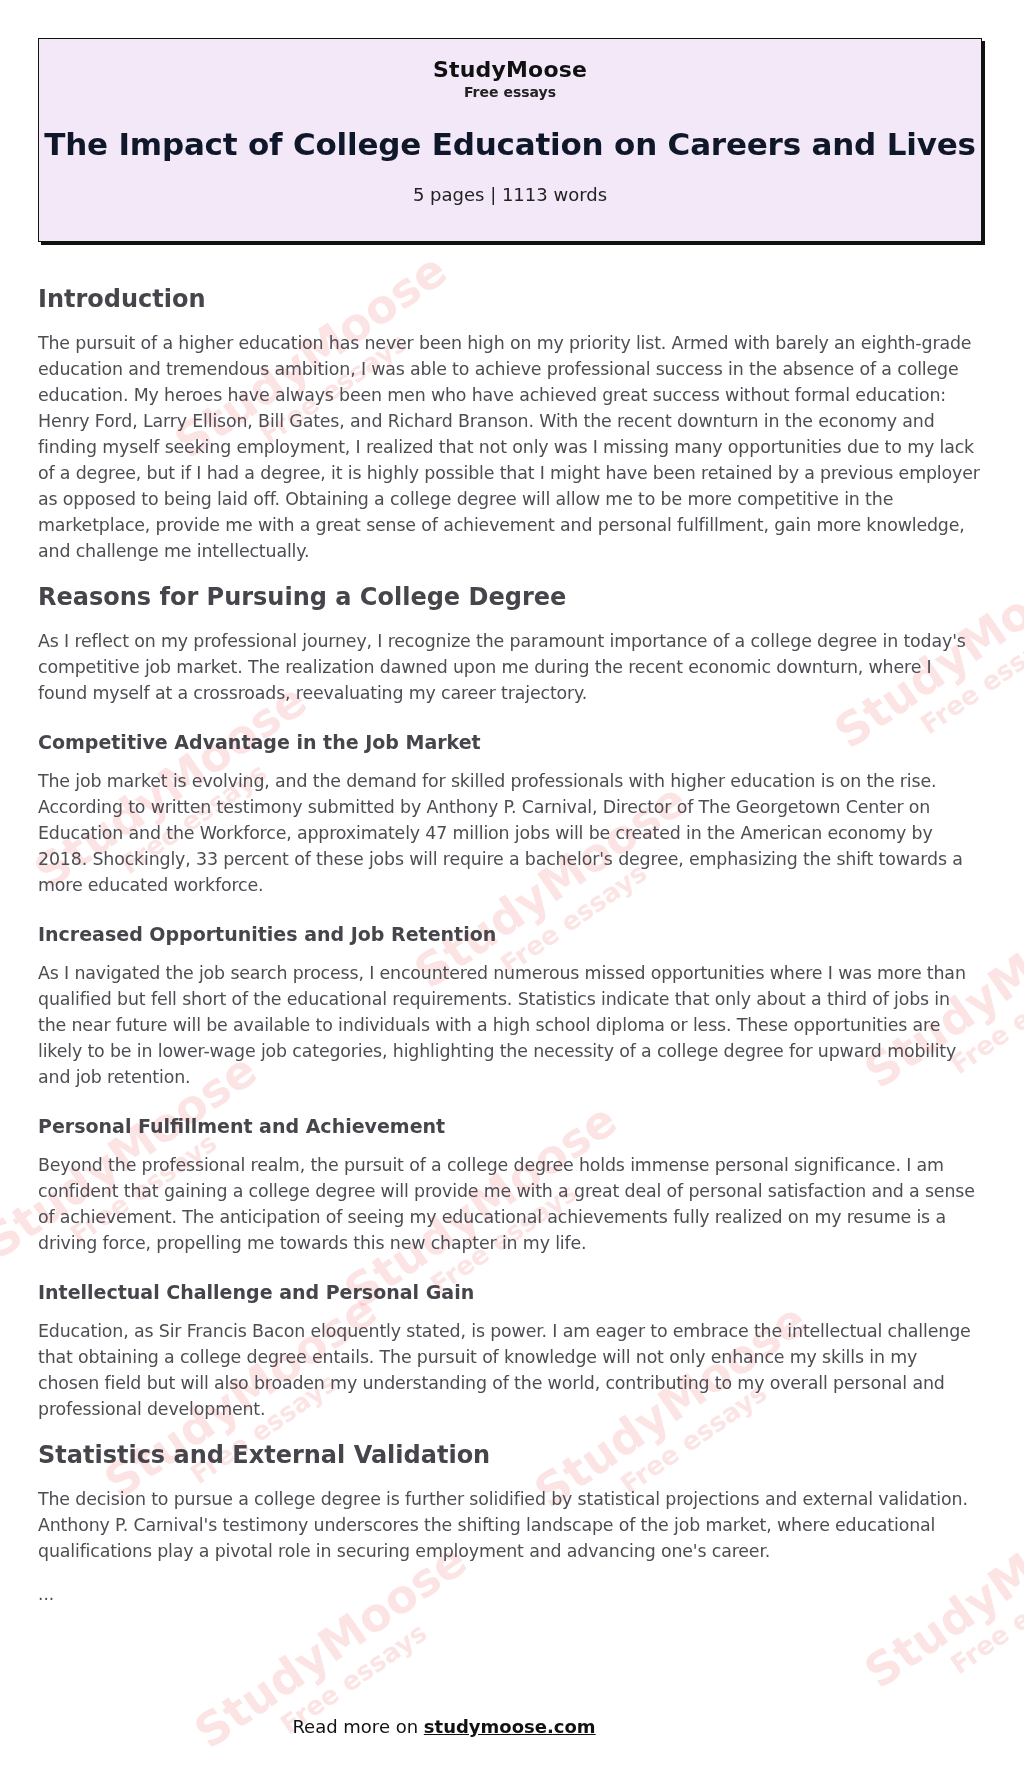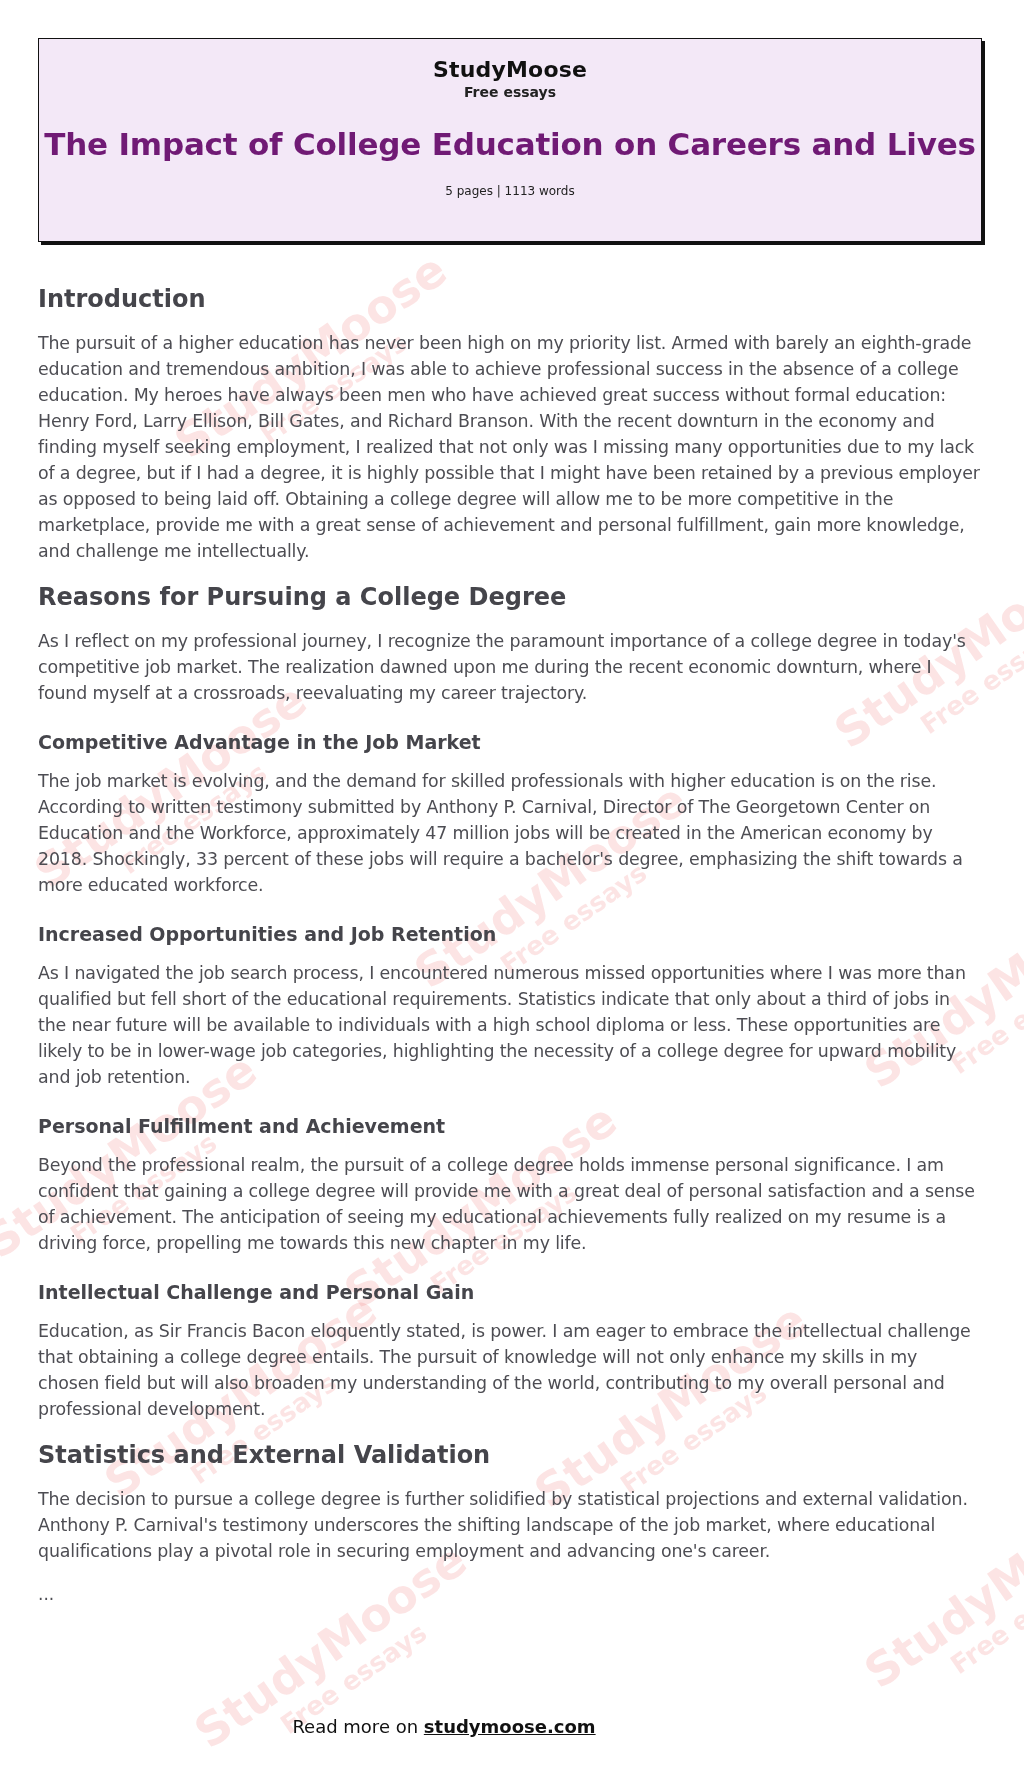--- a/index.html
+++ b/index.html
@@ -31,24 +31,24 @@
       border: 1.5px solid #111;
       background: #f3e8f7;
       box-shadow: 3px 3px 0 #111;
       text-align: center;
       z-index: 1;
     }
     .brand { margin-top: 18px; font-size: 22px; font-weight: bold; color: #111; letter-spacing: 0.2px; }
     .brand-sub { font-size: 14px; font-weight: bold; color: #222; margin-top: 2px; }
     .title {
       margin: 26px 0 0 0;
-      font-size: 31px; font-weight: bold; color: #701a75;
+      font-size: 31px; font-weight: bold; color: #0f172a;
       letter-spacing: -0.2px;
     }
-    .meta { margin-top: 22px; font-size: 12px; color: #222; }
+    .meta { margin-top: 22px; font-size: 18px; color: #222; }
 
     .content {
       position: absolute;
       left: 38px; top: 282px;
       width: 945px;
       z-index: 1;
       color: #4d4d53;
     }
     h2.section {
       font-size: 24px; font-weight: bold; color: #45454b;

